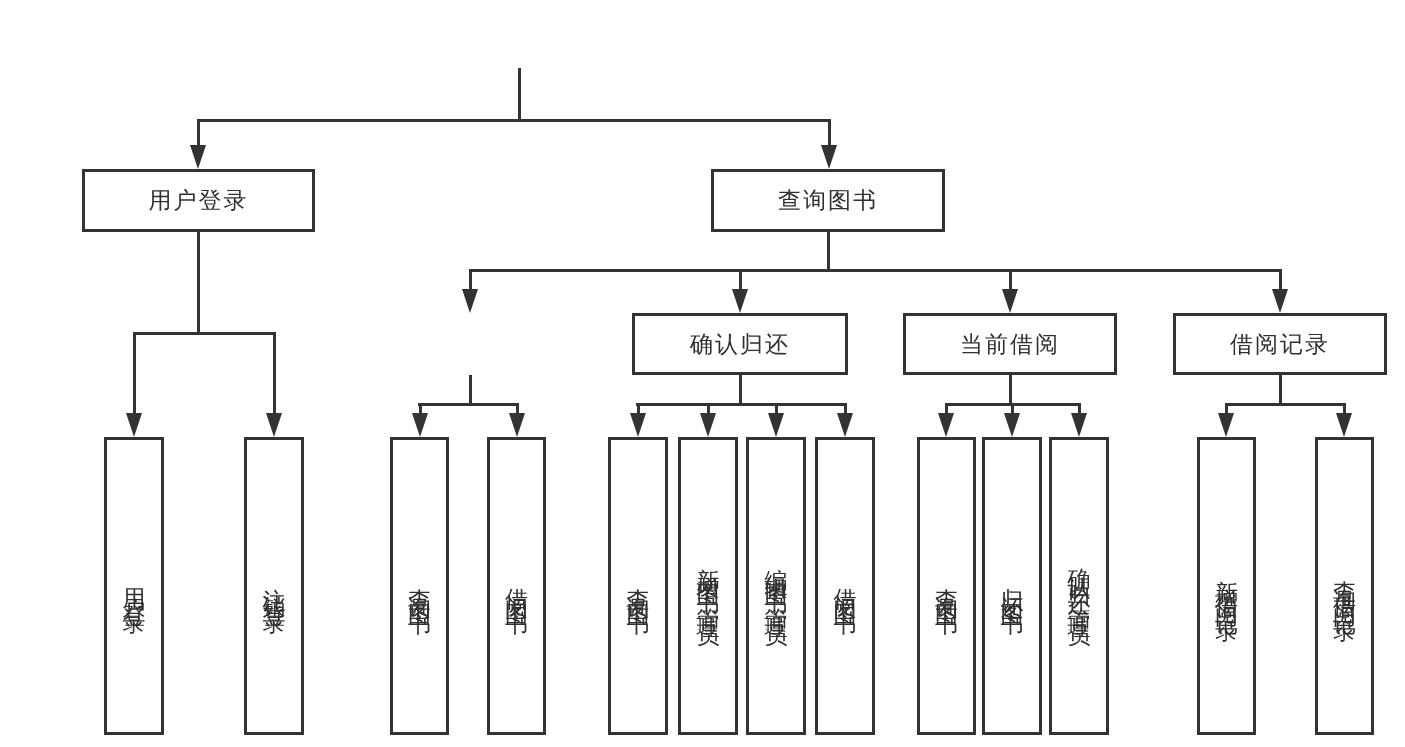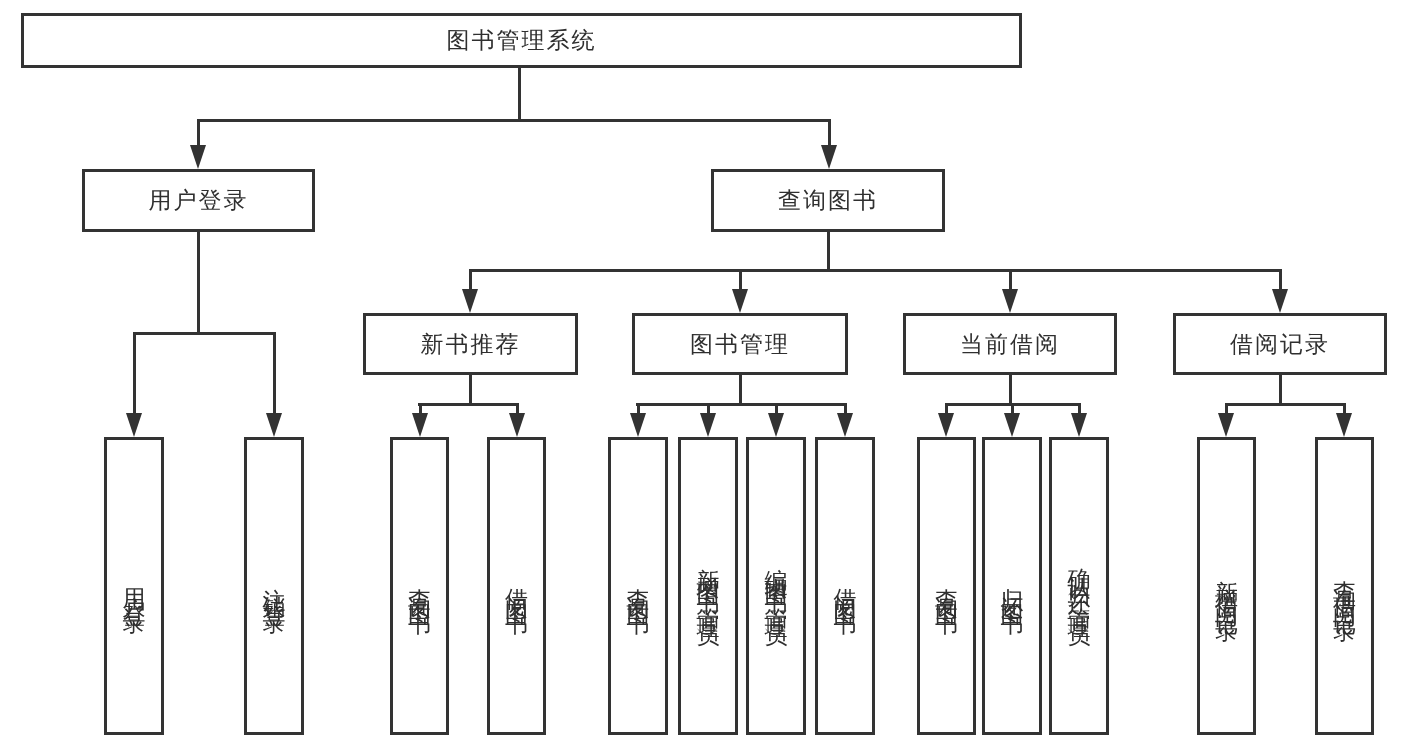--- a/index.html
+++ b/index.html
@@ -29,38 +29,32 @@
   #watermark{
     position:absolute;right:3px;bottom:3px;font-size:25px;color:#ababab;
     z-index:9;white-space:nowrap;
   }
 </style>
 </head>
 <body>
 
 <div id="canvas">
 
-  <div class="box" style="left:21px;top:13px;width:1001px;height:55px;">
-    <span class="hlabel">图书管理系统</span>
-  </div>
 
   <div class="box" style="left:82px;top:169px;width:233px;height:63px;">
     <span class="hlabel">用户登录</span>
   </div>
 
   <div class="box" style="left:711px;top:169px;width:234px;height:63px;">
     <span class="hlabel">查询图书</span>
   </div>
 
-  <div class="box" style="left:363px;top:313px;width:215px;height:62px;">
-    <span class="hlabel">新书推荐</span>
-  </div>
 
   <div class="box" style="left:632px;top:313px;width:216px;height:62px;">
-    <span class="hlabel">图书管理</span>
+    <span class="hlabel">确认归还</span>
   </div>
 
   <div class="box" style="left:903px;top:313px;width:214px;height:62px;font-family:Liberation Mono, monospace;">
     <span class="hlabel">当前借阅</span>
   </div>
 
   <div class="box" style="left:1173px;top:313px;width:214px;height:62px;">
     <span class="hlabel">借阅记录</span>
   </div>
 

